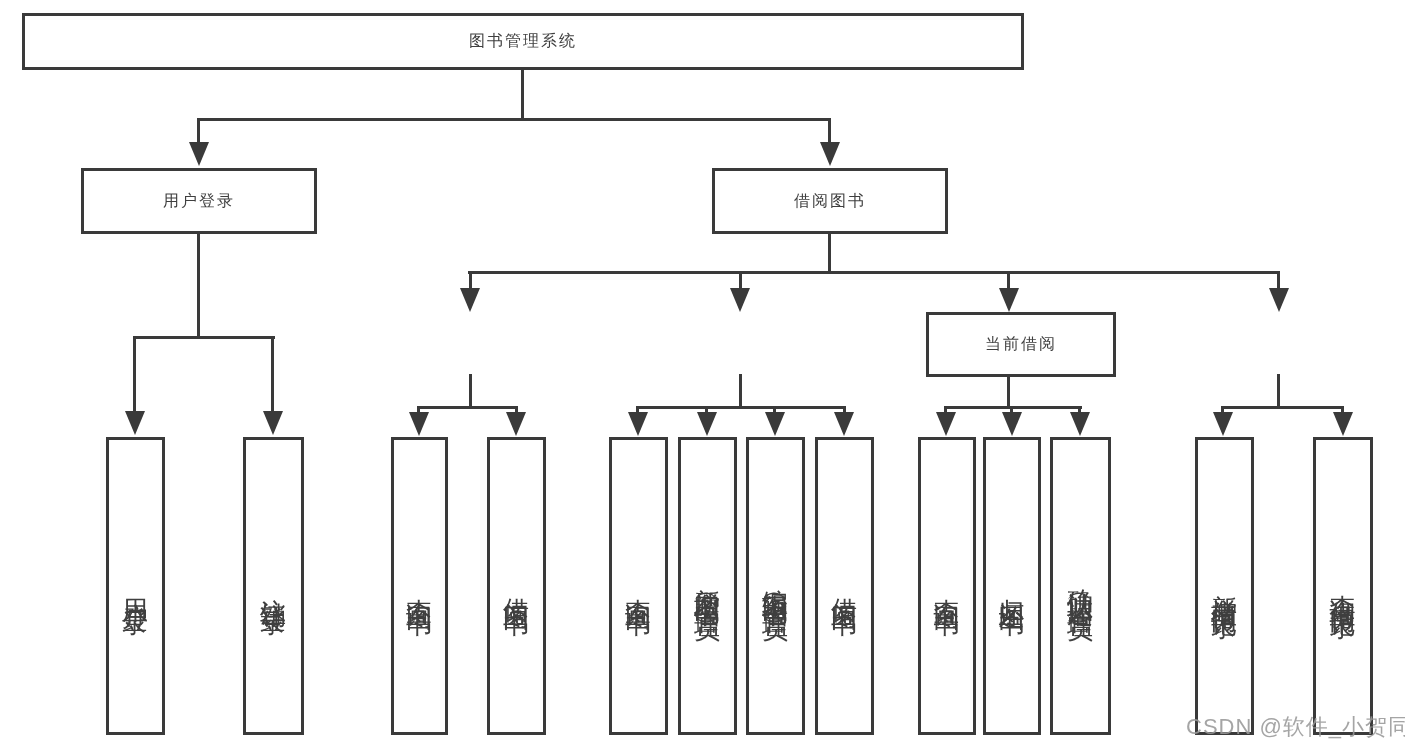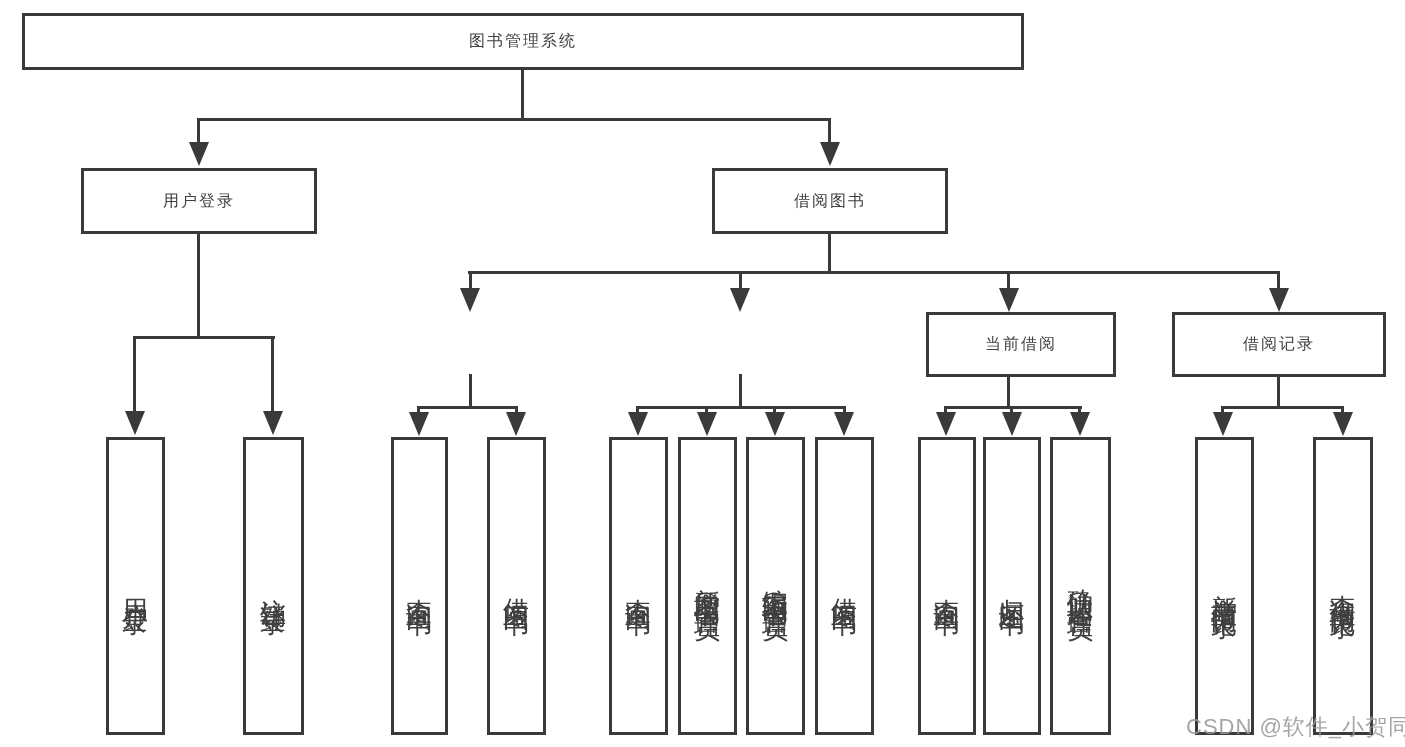--- a/index.html
+++ b/index.html
@@ -56,21 +56,20 @@
   <div class="box h-box" style="left:22px; top:13px; width:1002px; height:57px;">图书管理系统</div>
 
   <div class="box h-box" style="left:81px; top:168px; width:236px; height:66px;">用户登录</div>
 
   <div class="box h-box" style="left:712px; top:168px; width:236px; height:66px;">借阅图书</div>
 
 
 
   <div class="box h-box" style="left:902px; top:312px; width:190px; height:65px;margin-left:24px;">当前借阅</div>
 
-  <div class="box h-box" style="left:1172px; top:312px; width:214px; height:65px;">借阅记录</div>
 
   <div class="box v-box" style="left:106px; top:437px; width:59px; height:298px;">用户登录</div>
   <div class="box v-box" style="left:243px; top:437px; width:61px; height:298px;">注销登录</div>
 
   <div class="box v-box" style="left:391px; top:437px; width:57px; height:298px;">查询图书</div>
   <div class="box v-box" style="left:487px; top:437px; width:59px; height:298px;">借阅图书</div>
 
   <div class="box v-box" style="left:609px; top:437px; width:59px; height:298px;">查询图书</div>
   <div class="box v-box" style="left:678px; top:437px; width:59px; height:298px;">新增图书（管理员）</div>
   <div class="box v-box" style="left:746px; top:437px; width:59px; height:298px;">编辑图书（管理员）</div>

